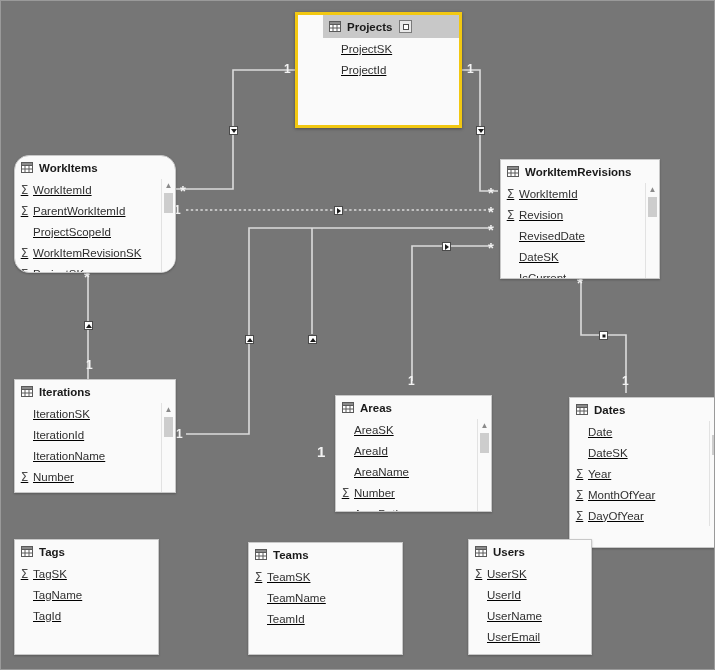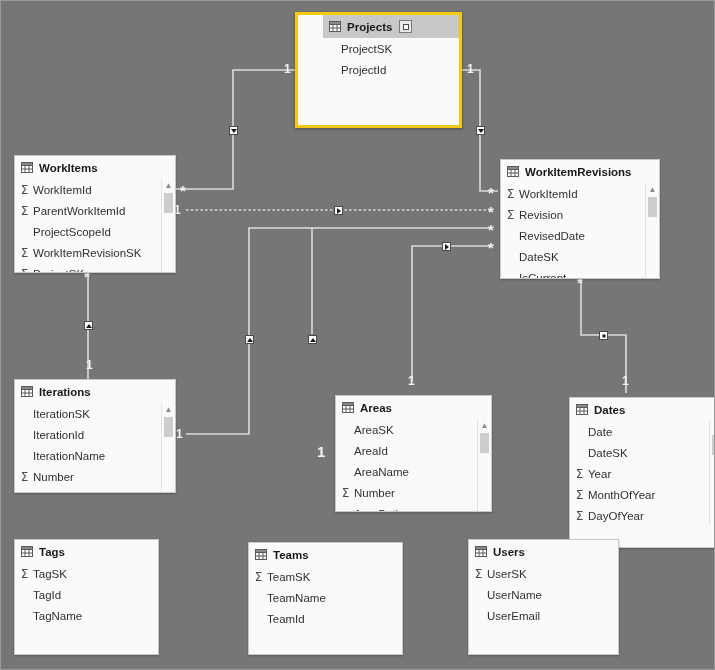--- a/index.html
+++ b/index.html
@@ -74,21 +74,21 @@
     border:1px solid #7a7a7a;
     background:#e8e8e8;
     box-sizing:border-box;
     display:flex;align-items:center;justify-content:center;
   }
   .hdr-btn span{
     display:block;width:6px;height:6px;
     border:1px solid #4a4a4a;box-sizing:border-box;
     background:#fff;
   }
-  .tbl-body{position:relative;}
+  .tbl-body{position:relative;text-decoration:underline;}
   .fld{
     height:21px;
     display:flex;align-items:center;
     padding-left:18px;
     font-size:11.5px;color:#303030;
     box-sizing:border-box;
   }
   .fld .sig{
     width:13px;margin-left:-15px;margin-right:2px;
     font-size:12px;color:#4a4a4a;
@@ -212,21 +212,21 @@
           <span class="sig blank">Σ</span>
           <span class="fld-name">ProjectSK</span>
         </div>
       <div class="fld">
           <span class="sig blank">Σ</span>
           <span class="fld-name">ProjectId</span>
         </div>
     </div>
   </div>
 
-  <div class="tbl" style="left:13px;top:154px;width:162px;height:118px;">
+  <div class="tbl" style="left:13px;top:154px;width:162px;height:118px;border-radius:15px;">
     <div class="tbl-hdr">
       <span class="tbl-icon">
         <svg width="12" height="11" viewBox="0 0 12 11">
             <rect x="0.5" y="0.5" width="11" height="10" fill="#fff" stroke="#5a5a5a"></rect>
             <rect x="0.5" y="0.5" width="11" height="3" fill="#8a8a8a" stroke="#5a5a5a"></rect>
             <line x1="4" y1="3.5" x2="4" y2="10.5" stroke="#5a5a5a"></line>
             <line x1="8" y1="3.5" x2="8" y2="10.5" stroke="#5a5a5a"></line>
             <line x1="0.5" y1="7" x2="11.5" y2="7" stroke="#5a5a5a"></line>
           </svg>
       </span>
@@ -442,26 +442,26 @@
       </span>
       <span class="tbl-title">Tags</span>
     </div>
     <div class="tbl-body">
       <div class="fld">
           <span class="sig">Σ</span>
           <span class="fld-name">TagSK</span>
         </div>
       <div class="fld">
           <span class="sig blank">Σ</span>
+          <span class="fld-name">TagName</span>
+        </div>
+      <div class="fld">
+          <span class="sig blank">Σ</span>
           <span class="fld-name">TagId</span>
         </div>
-      <div class="fld">
-          <span class="sig blank">Σ</span>
-          <span class="fld-name">TagName</span>
-        </div>
     </div>
   </div>
 
   <div class="tbl" style="left:247px;top:541px;width:155px;height:113px;">
     <div class="tbl-hdr">
       <span class="tbl-icon">
         <svg width="12" height="11" viewBox="0 0 12 11">
             <rect x="0.5" y="0.5" width="11" height="10" fill="#fff" stroke="#5a5a5a"></rect>
             <rect x="0.5" y="0.5" width="11" height="3" fill="#8a8a8a" stroke="#5a5a5a"></rect>
             <line x1="4" y1="3.5" x2="4" y2="10.5" stroke="#5a5a5a"></line>
@@ -480,40 +480,44 @@
           <span class="sig blank">Σ</span>
           <span class="fld-name">TeamName</span>
         </div>
       <div class="fld">
           <span class="sig blank">Σ</span>
           <span class="fld-name">TeamId</span>
         </div>
     </div>
   </div>
 
-  <div class="tbl" style="left:467px;top:538px;width:151px;height:116px;">
+  <div class="tbl" style="left:467px;top:538px;width:124px;height:116px;">
     <div class="tbl-hdr">
       <span class="tbl-icon">
         <svg width="12" height="11" viewBox="0 0 12 11">
             <rect x="0.5" y="0.5" width="11" height="10" fill="#fff" stroke="#5a5a5a"></rect>
             <rect x="0.5" y="0.5" width="11" height="3" fill="#8a8a8a" stroke="#5a5a5a"></rect>
             <line x1="4" y1="3.5" x2="4" y2="10.5" stroke="#5a5a5a"></line>
             <line x1="8" y1="3.5" x2="8" y2="10.5" stroke="#5a5a5a"></line>
             <line x1="0.5" y1="7" x2="11.5" y2="7" stroke="#5a5a5a"></line>
           </svg>
       </span>
       <span class="tbl-title">Users</span>
     </div>
     <div class="tbl-body">
       <div class="fld">
           <span class="sig">Σ</span>
           <span class="fld-name">UserSK</span>
         </div>
       <div class="fld">
           <span class="sig blank">Σ</span>
+          <span class="fld-name">UserId</span>
+        </div>
+      <div class="fld">
+          <span class="sig blank">Σ</span>
           <span class="fld-name">UserName</span>
         </div>
       <div class="fld">
           <span class="sig blank">Σ</span>
           <span class="fld-name">UserEmail</span>
         </div>
     </div>
   </div>
 
 </div>

